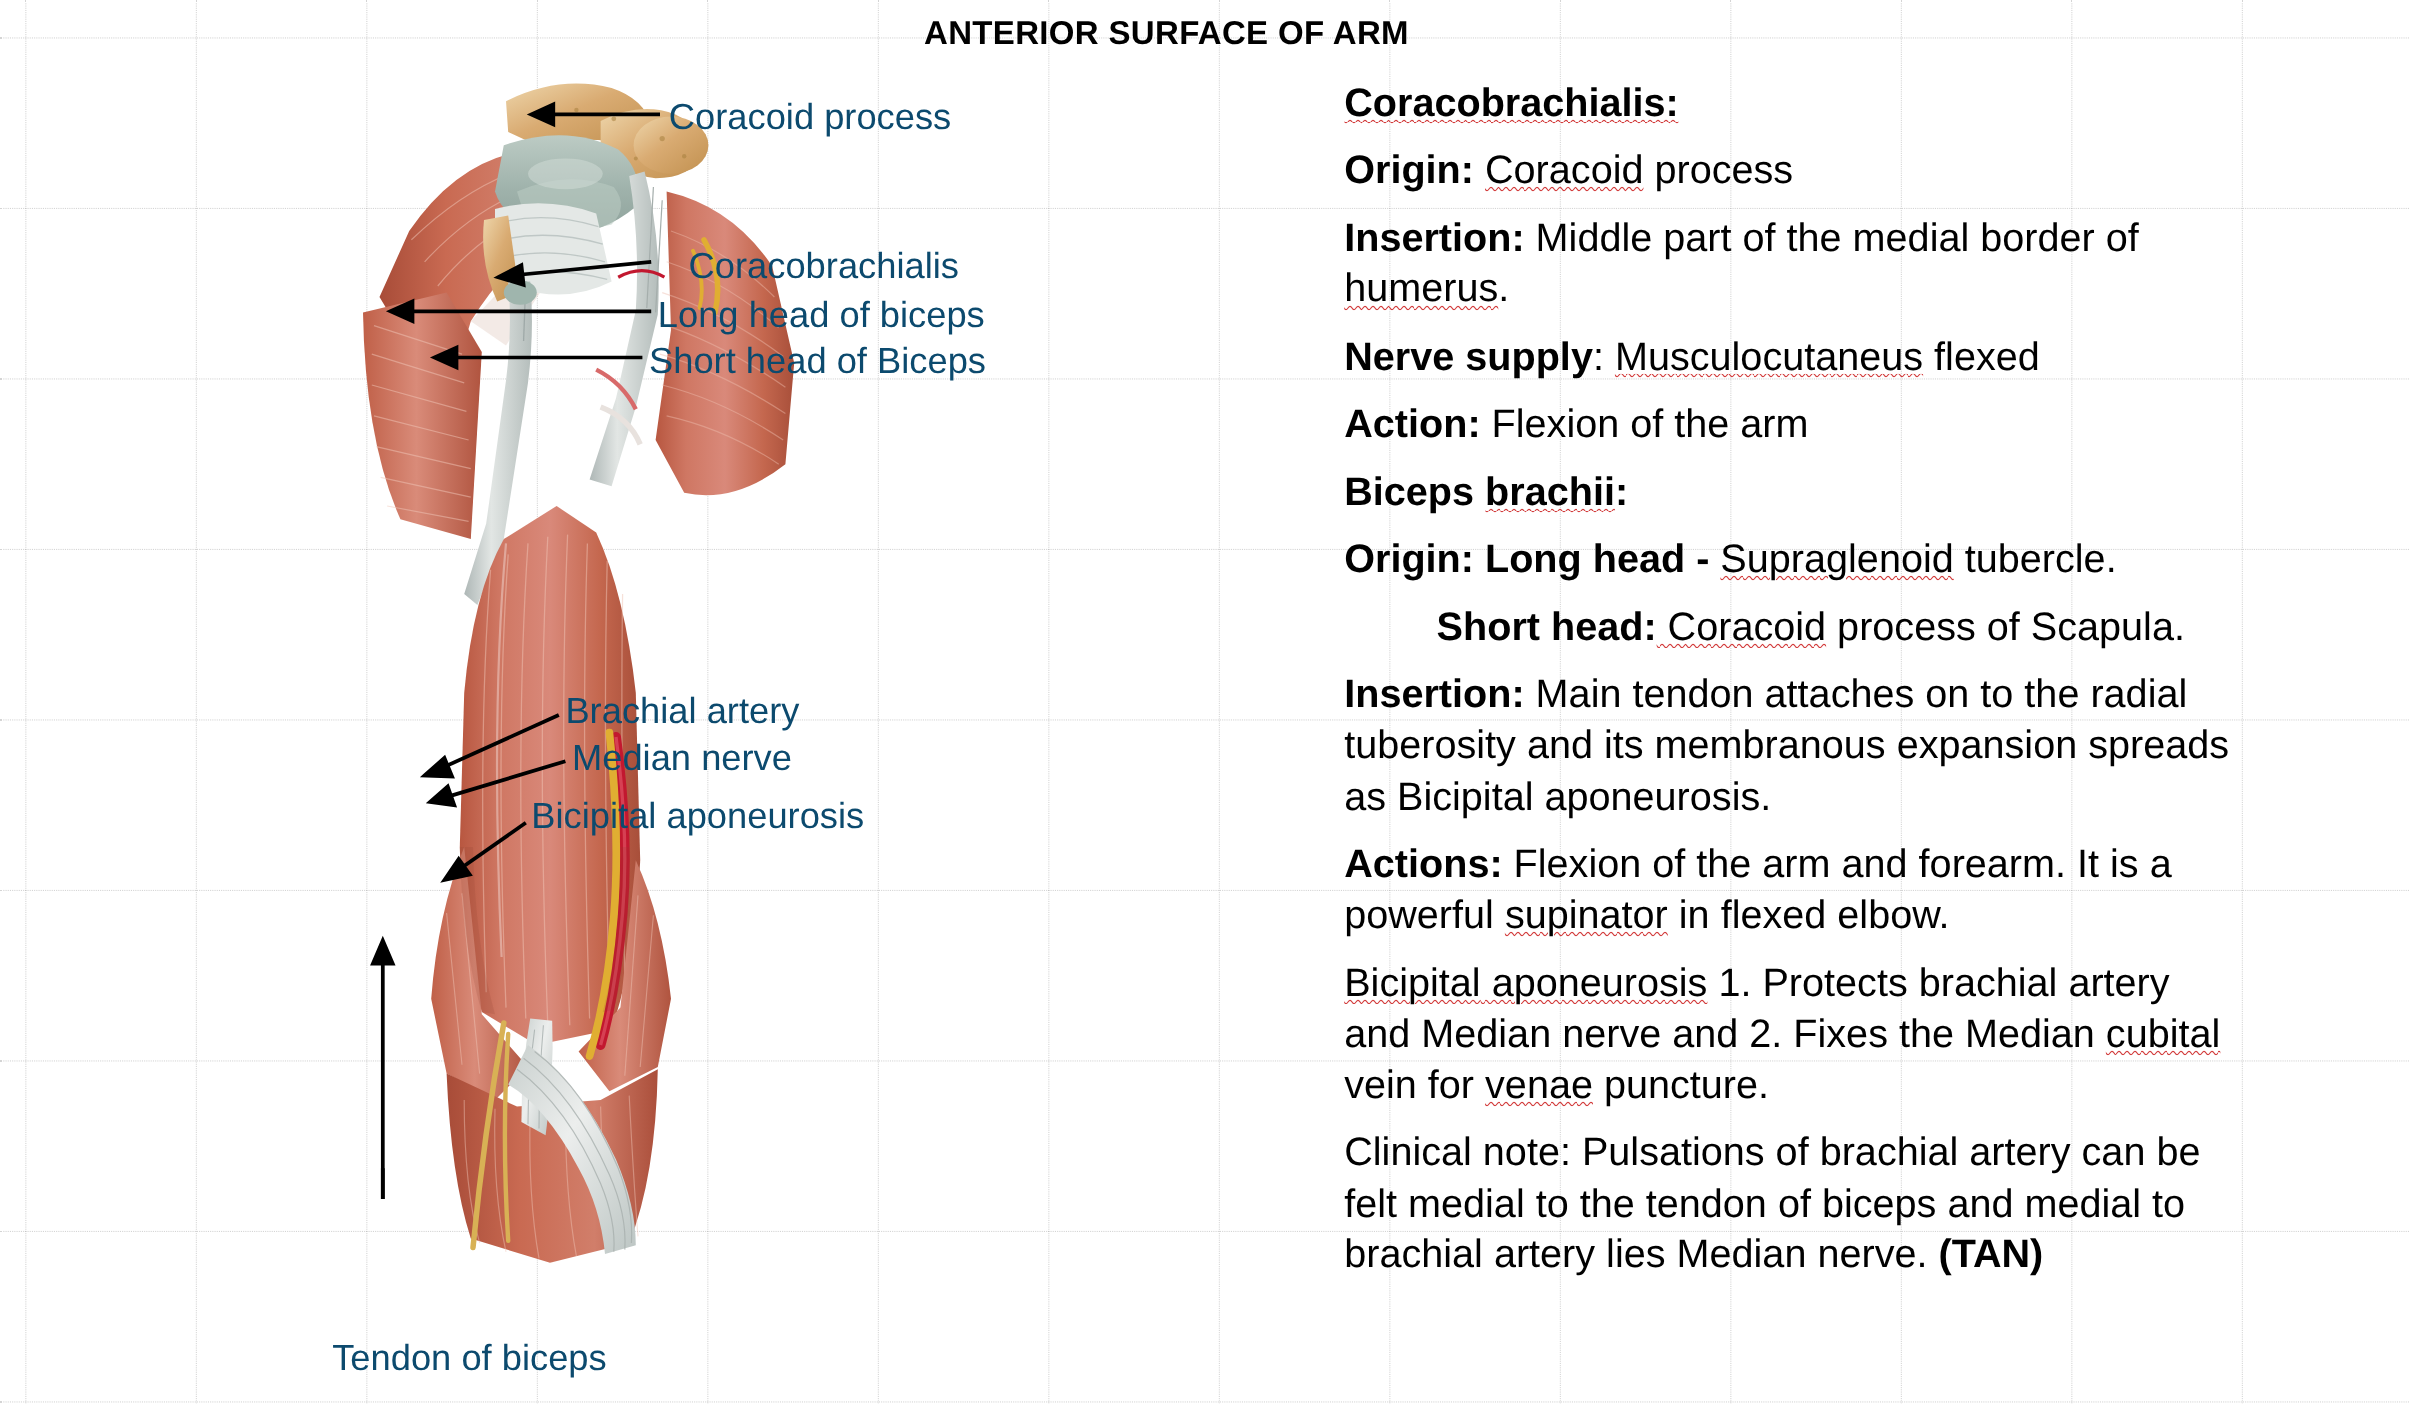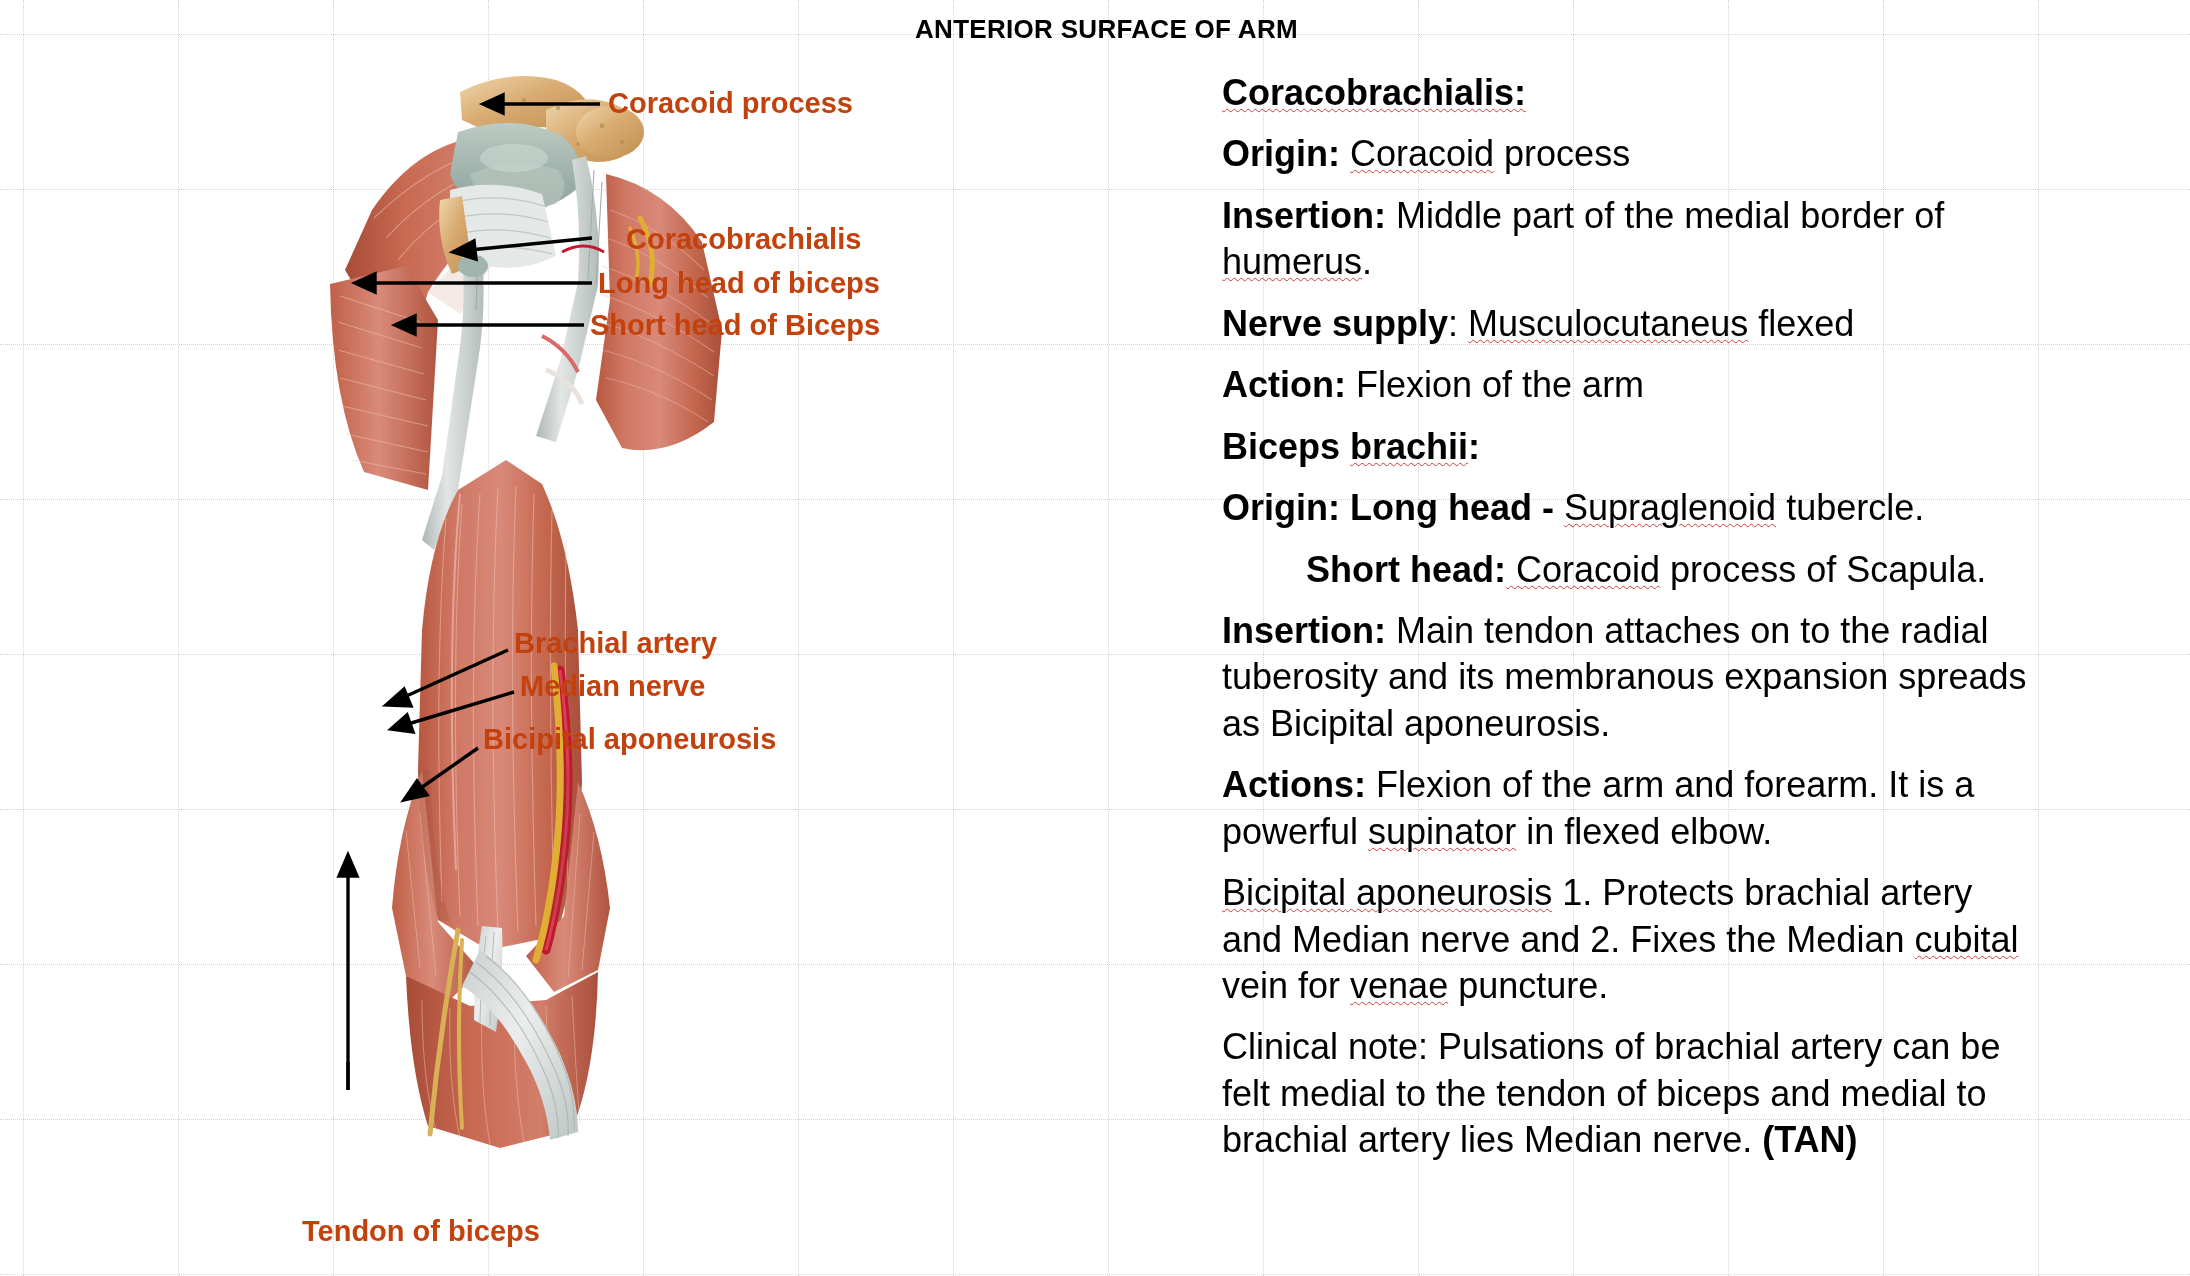--- a/index.html
+++ b/index.html
@@ -8,32 +8,32 @@
     background:#ffffff;
     font-family:"Liberation Sans",sans-serif;
     overflow:hidden;position:relative;
   }
   .gl-h{position:absolute;left:0;right:0;height:0;
     border-top:1px dotted rgba(0,0,0,0.17);}
   .gl-v{position:absolute;top:0;bottom:0;width:0;
     border-left:1px dotted rgba(0,0,0,0.17);}
 
   #page-title{
-    position:absolute;left:915px;top:14px;
-    font-size:26px;font-weight:bold;color:#000;
+    position:absolute;left:840px;top:14px;
+    font-size:30px;font-weight:bold;color:#000;
     letter-spacing:.3px;white-space:nowrap;
   }
 
   
   #anatomy{position:absolute;left:310px;top:70px;width:420px;height:1095px;}
   #anatomy svg{display:block;width:100%;height:100%;}
 
   
   .lbl{
-    position:absolute;font-size:29px;font-weight:bold;color:#c2410c;
+    position:absolute;font-size:33px;font-weight:normal;color:#0c4a6e;
     white-space:nowrap;line-height:1;
   }
 
   
   #textcol{
     position:absolute;left:1222px;top:70px;width:810px;
   }
   #textcol p{
     margin:0 0 15px 0;
     font-size:36px;line-height:1.29;color:#000;

